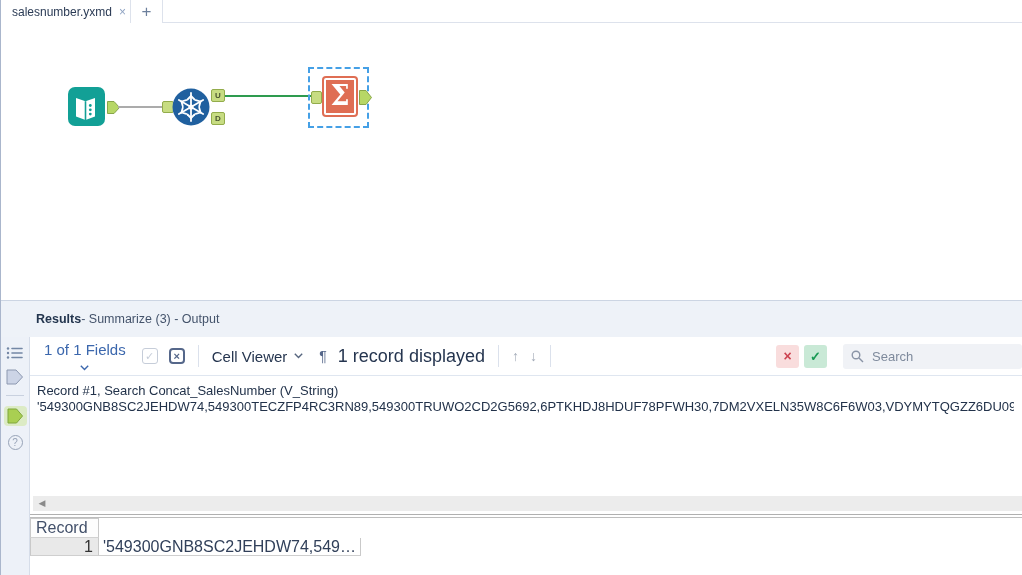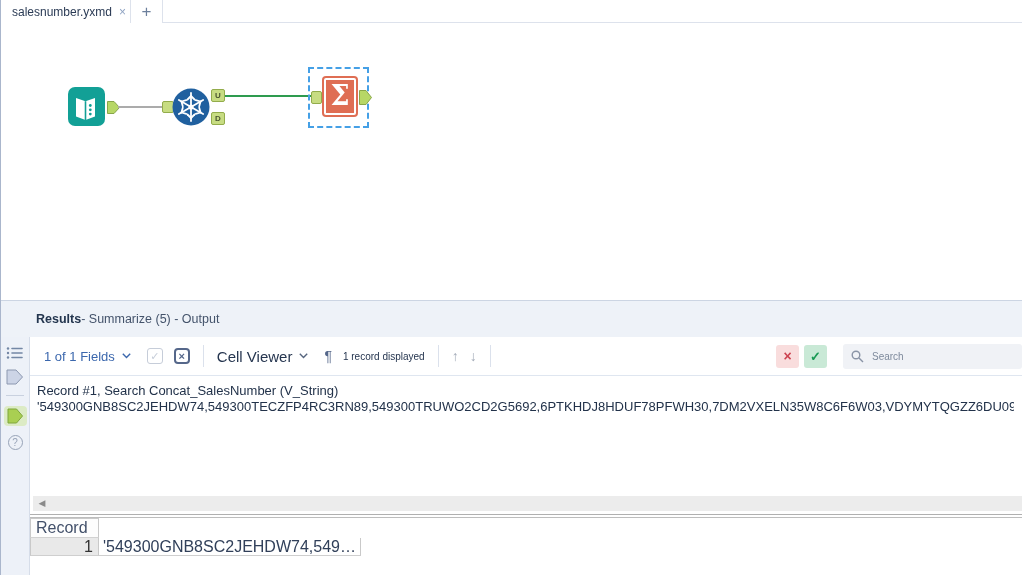--- a/index.html
+++ b/index.html
@@ -31,34 +31,34 @@
   .res-body{display:flex;height:238px;}
   .sidebar{width:29px;box-sizing:border-box;background:#edf1f8;border-right:1px solid #d6dde9;display:flex;flex-direction:column;align-items:center;padding-top:9px;gap:9px;}
   .sb-divider{width:18px;border-top:1px solid #c9d1df;margin:1px 0;}
   .sb-green{background:#dcebc5;border-radius:4px;padding:2px 3px;line-height:0;}
   .help-icon{width:15px;height:15px;box-sizing:border-box;border:1px solid #97a3b7;border-radius:50%;color:#97a3b7;font-size:10px;display:flex;align-items:center;justify-content:center;}
 
   .content{flex:1;display:flex;flex-direction:column;min-width:0;}
 
   
   .toolbar{height:39px;box-sizing:border-box;display:flex;align-items:center;padding-left:14px;border-bottom:1px solid #dfe6f0;}
-  .tb-fields{color:#3b67ad;font-size:13px;display:flex;align-items:center;gap:7px;cursor:pointer;}
+  .tb-fields{color:#3b67ad;font-size:15px;display:flex;align-items:center;gap:7px;cursor:pointer;flex-direction:column;}
   .icon-check{width:16px;height:16px;box-sizing:border-box;border:1px solid #c6cdd9;border-radius:3px;color:#c6cdd9;font-size:11px;display:flex;align-items:center;justify-content:center;margin-left:16px;}
   .icon-xbox{width:16px;height:16px;box-sizing:border-box;border:2px solid #55678a;border-radius:4px;color:#55678a;font-weight:bold;font-size:11px;display:flex;align-items:center;justify-content:center;margin-left:11px;cursor:pointer;}
   .tb-sep{width:1px;height:22px;background:#dbe1ec;margin:0 13px;}
   .tb-cellviewer{color:#25354f;font-size:15px;display:flex;align-items:center;gap:7px;cursor:pointer;}
   .tb-pilcrow{color:#55678a;font-size:14px;margin:0 11px 0 16px;cursor:pointer;}
-  .tb-count{color:#25354f;font-size:10px;}
+  .tb-count{color:#25354f;font-size:18px;}
   .tb-arrow{color:#a3abb8;font-size:14px;cursor:pointer;}
   .tb-arrow + .tb-arrow{margin-left:11px;}
   .tb-spacer{flex:1;}
   .btn-x{width:23px;height:23px;border-radius:3px;background:#f9dddd;color:#cc4350;font-size:14px;font-weight:bold;display:flex;align-items:center;justify-content:center;cursor:pointer;}
   .btn-check{width:23px;height:23px;border-radius:3px;background:#c9e9d6;color:#1a9a55;font-size:13px;font-weight:bold;display:flex;align-items:center;justify-content:center;margin-left:5px;cursor:pointer;}
   .search{width:179px;height:25px;box-sizing:border-box;background:#f0f2f6;border-radius:3px;display:flex;align-items:center;padding-left:8px;gap:6px;margin-left:16px;}
-  .search input{border:none;background:transparent;outline:none;font-size:10px;color:#33425c;width:130px;font-family:"Liberation Sans",sans-serif;}
+  .search input{border:none;background:transparent;outline:none;font-size:13px;color:#33425c;width:130px;font-family:"Liberation Sans",sans-serif;}
   .search input::placeholder{color:#7e8a9c;opacity:1;}
 
   
   .cellviewer{height:120px;box-sizing:border-box;padding:7px 8px 0 7px;font-size:13px;color:#22324a;line-height:16px;overflow:hidden;}
   .cv-line{white-space:nowrap;overflow:hidden;}
 
   
   .hscroll{height:15px;margin-left:3px;background:#ececec;display:flex;align-items:center;}
   .hs-arrow{width:18px;text-align:center;color:#8a8a8a;font-size:9px;line-height:15px;cursor:pointer;}
   .dbl{height:2px;border-top:1px solid #b0b0b0;border-bottom:1px solid #bdbdbd;background:#fff;margin-top:3px;}
@@ -157,21 +157,21 @@
       <span class="sigma-glyph">Σ</span>
     </div>
 
     <svg class="abs" style="left:358px;top:67px;" width="13" height="15">
       <polygon points="0.5,0.5 7,0.5 12.5,7.5 7,14.5 0.5,14.5" fill="#b7d766" stroke="#88a649" stroke-width="1"></polygon>
     </svg>
   </div>
 
   <div class="res-head">
     <span class="res-title">Results</span>
-    <span>- Summarize (5) - Output</span>
+    <span>- Summarize (3) - Output</span>
   </div>
 
   <div class="res-body">
 
     <div class="sidebar">
       <svg width="18" height="14">
         <g fill="#7387a5" stroke="#7387a5" stroke-width="1.6" stroke-linecap="round">
           <circle cx="2" cy="2.5" r="1.2" stroke="none"></circle>
             <line x1="6" y1="2.5" x2="16" y2="2.5"></line>
           <circle cx="2" cy="7" r="1.2" stroke="none"></circle>

